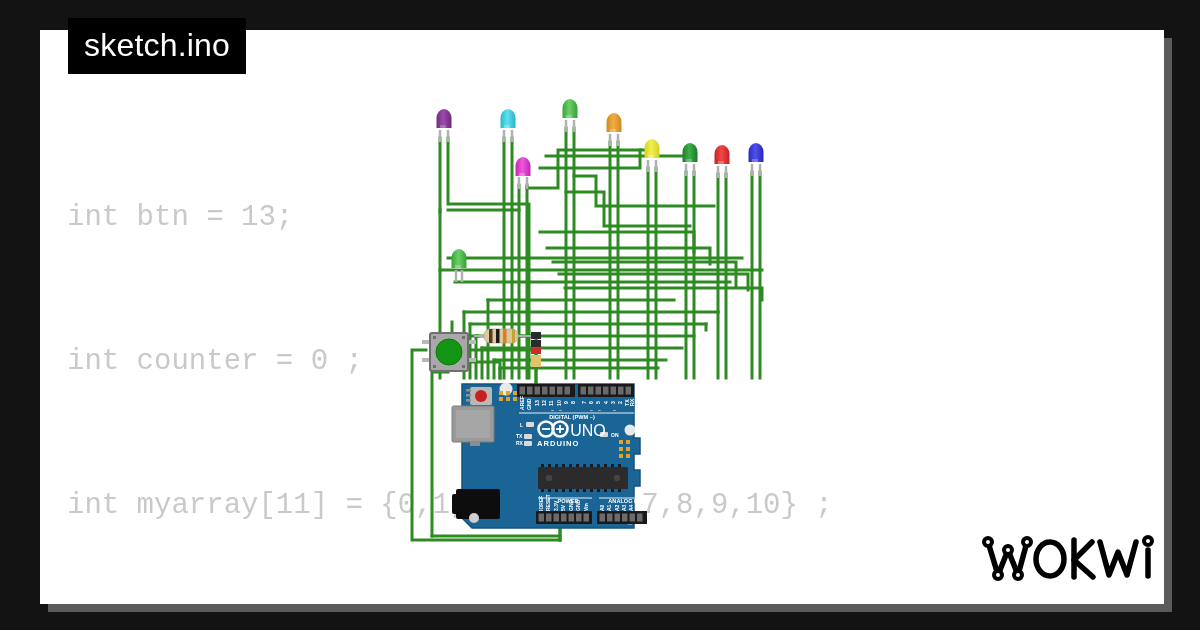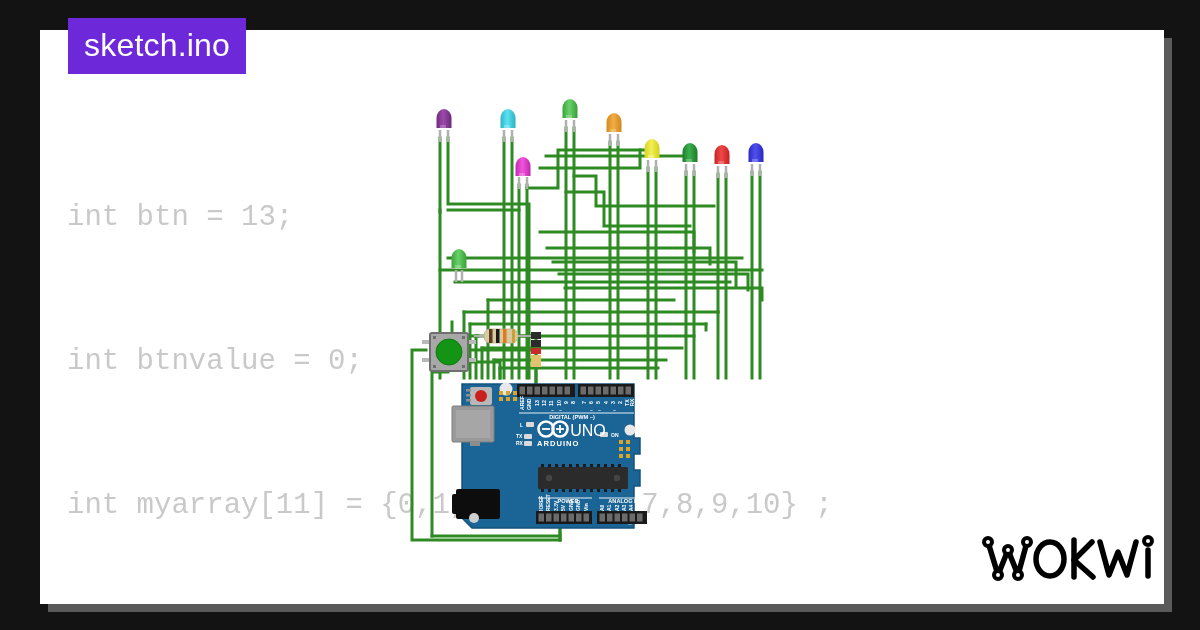--- a/index.html
+++ b/index.html
@@ -16,21 +16,21 @@
     background:#5a5a5a;
   }
   #card{
     position:absolute;left:40px;top:30px;width:1124px;height:574px;
     background:#ffffff;
     overflow:hidden;
   }
   
   #file-tab{
     position:absolute;left:68px;top:18px;
-    background:#6d28d9;
+    background:#000000;
     color:#ffffff;
     font-size:32px;
     line-height:1;
     padding:11px 16px 13px 16px;
     letter-spacing:.2px;
     z-index:40;
     white-space:nowrap;
   }
   
   #code{
@@ -60,21 +60,21 @@
 </head>
 <body>
 
 <div id="card-shadow"></div>
 <div id="card"></div>
 
 <div id="file-tab">sketch.ino</div>
 
 <div id="code">
   <div class="code-line">int btn = 13;</div>
-  <div class="code-line">int btnvalue = 0;</div>
+  <div class="code-line">int counter = 0 ;</div>
   <div class="code-line">int myarray[11] = {0,1,2,3,4,5,6,7,8,9,10} ;</div>
   
   
   
   
   
   
   
 </div>
 

